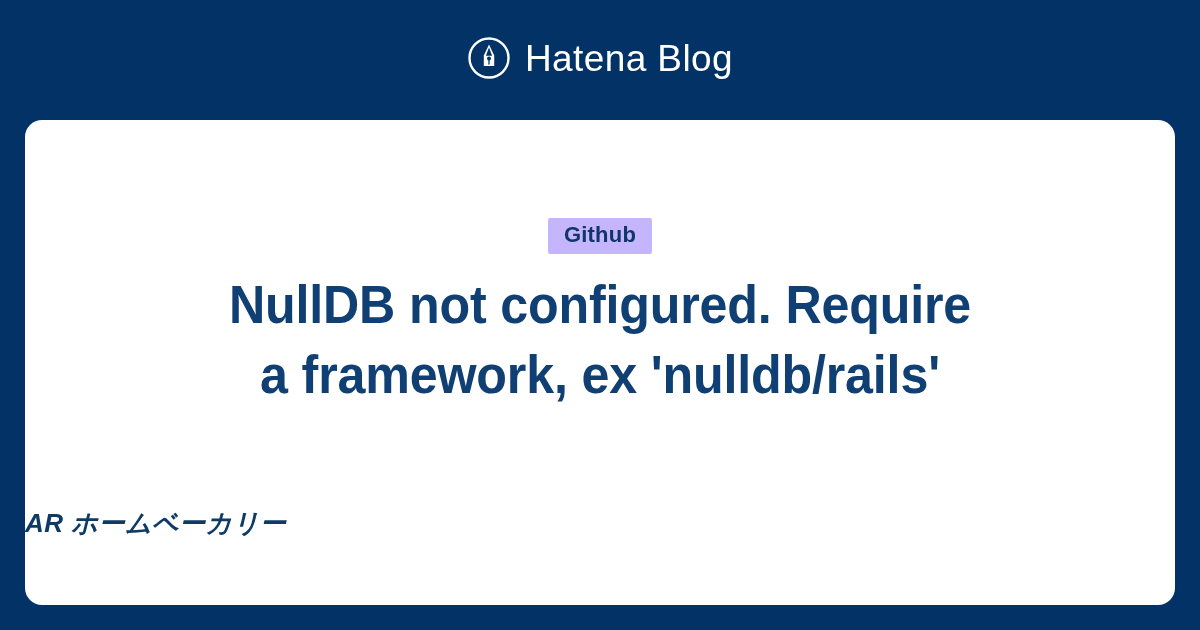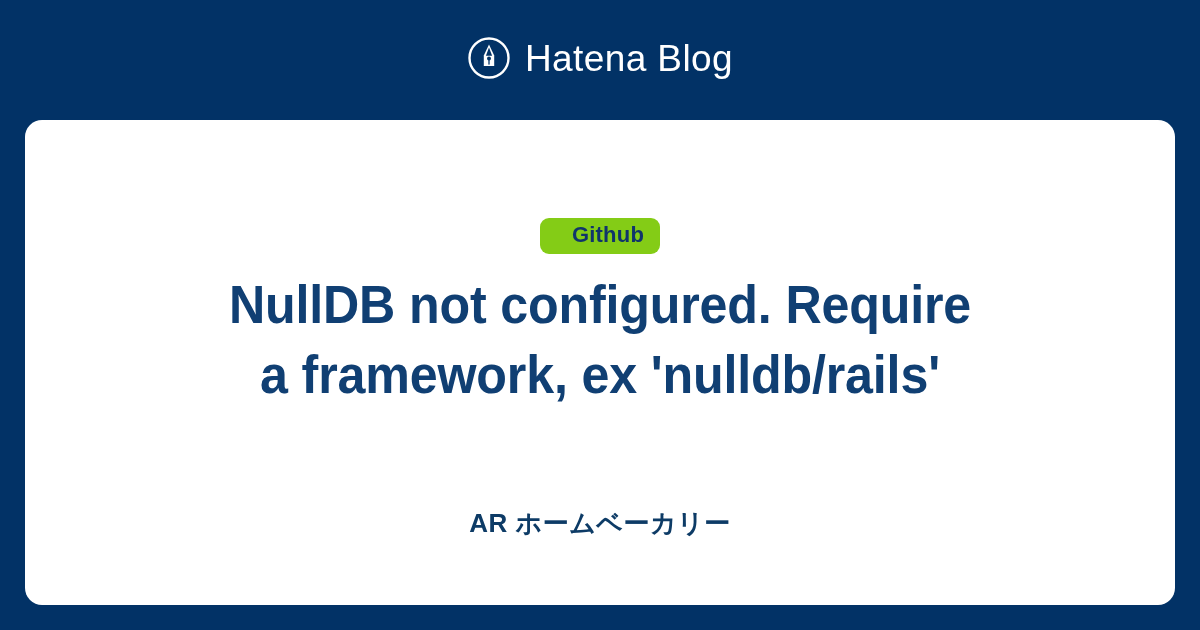--- a/index.html
+++ b/index.html
@@ -60,26 +60,26 @@
   .tag-list {
     margin-top: 97px;
     display: flex;
     flex-direction: row;
     align-items: center;
     justify-content: center;
     gap: 17px;
     height: 38px;
   }
   .tag-chip {
-    background: #84cc16;
+    background: #c4b5fd;
     color: #10356b;
     font-size: 22px;
     font-weight: bold;
-    border-radius: 9px;
-    padding: 6px 16px 8px 32px;
+    border-radius: 2px;
+    padding: 6px 16px 8px 16px;
     line-height: 1;
     white-space: nowrap;
     letter-spacing: 0.2px;
   }
 
   
   .entry-title {
     margin: 14px 0 0 0;
     color: #103f73;
     font-size: 54px;
@@ -91,21 +91,22 @@
     font-stretch: condensed;
     transform: scaleX(0.93);
   }
 
   
   .blog-footer {
     position: absolute;
     left: 0;
     right: 0;
     top: 390px;
-    text-align: center;
+    text-align: left;
+    font-style: italic;
   }
   .blog-name {
     color: #0d3b66;
     font-size: 26px;
     font-weight: bold;
     line-height: 1;
     letter-spacing: 0.5px;
   }
 </style>
 </head>

